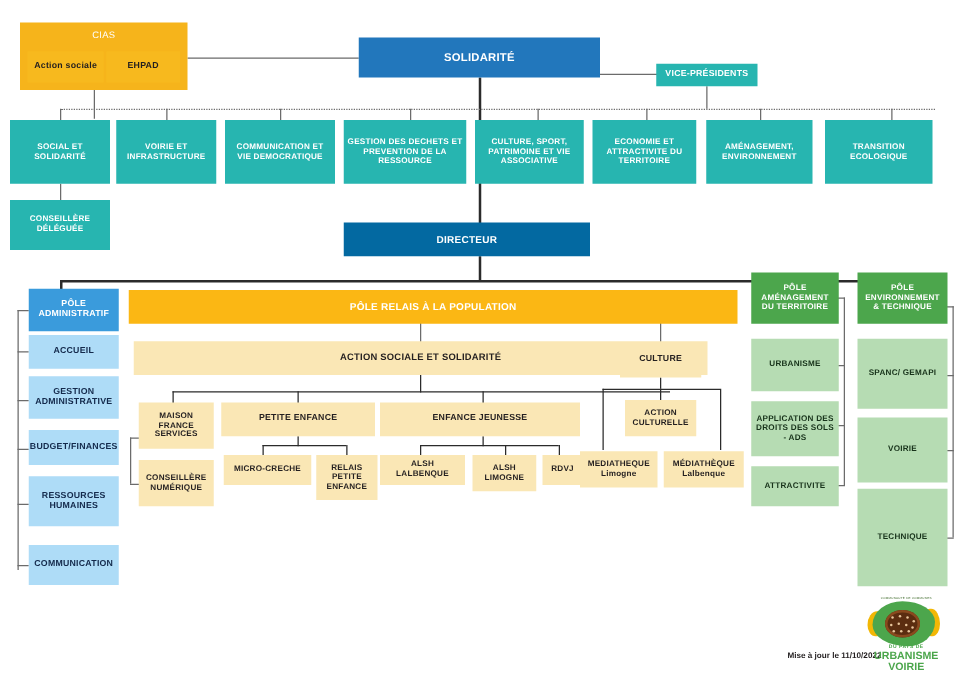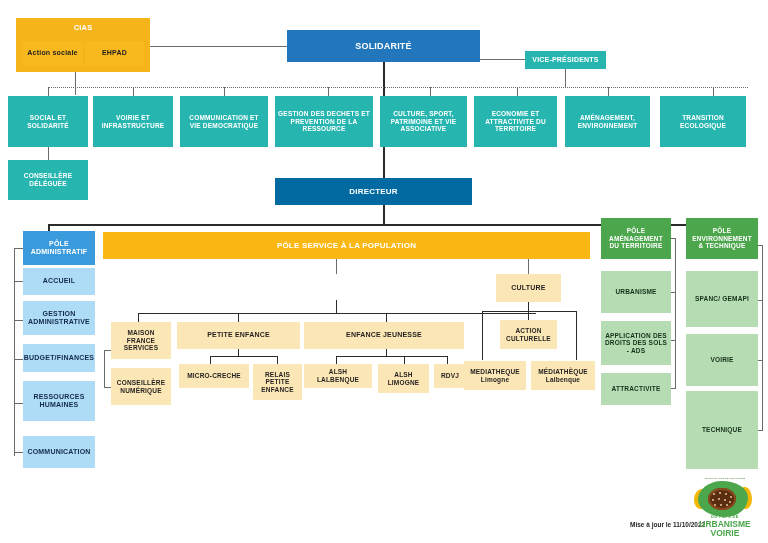--- a/index.html
+++ b/index.html
@@ -18,21 +18,21 @@
     display:flex;
     align-items:center;
     justify-content:center;
     text-align:center;
     line-height:1.18;
     letter-spacing:.2px;
     padding:2px 3px;
   }
 
   
-  .c-orange{background:#F6B41B;color:#ffffff;font-weight:bold;}
+  .c-orange{background:#F6B41B;color:#ffffff;font-weight:normal;}
   .c-orange-sub{background:#F7B91E;color:#231f20;font-weight:bold;}
   .c-orange-head{background:#FBB714;color:#ffffff;font-weight:bold;}
   .c-cream{background:#FAE7B5;color:#231f20;font-weight:bold;}
   .c-teal{background:#27B5B0;color:#ffffff;font-weight:bold;}
   .c-blue{background:#2277BC;color:#ffffff;font-weight:bold;}
   .c-blue-light{background:#AEDCF7;color:#13294B;font-weight:bold;}
   .c-blue-mid{background:#3A9BDC;color:#ffffff;font-weight:bold;}
   .c-pink{background:#0369a1;color:#ffffff;font-weight:bold;}
   .c-green-dark{background:#4CA64C;color:#ffffff;font-weight:bold;}
   .c-green-light{background:#B6DCB3;color:#17321a;font-weight:bold;}
@@ -232,23 +232,26 @@
     <span>BUDGET/FINANCES</span>
   </div>
   <div class="box c-blue-light" style="left:23px;top:381px;width:72px;height:40px;font-size:7px;">
     <span>RESSOURCES HUMAINES</span>
   </div>
   <div class="box c-blue-light" style="left:23px;top:436px;width:72px;height:32px;font-size:7px;">
     <span>COMMUNICATION</span>
   </div>
 
   <div class="box c-orange-head" style="left:103px;top:232px;width:487px;height:27px;font-size:8px;">
-    <span>PÔLE  SERVICE À LA POPULATION</span>
-  </div>
-
+    <span>PÔLE  RELAIS À LA POPULATION</span>
+  </div>
+
+  <div class="box c-cream" style="left:107px;top:273px;width:459px;height:27px;font-size:7.5px;">
+    <span>ACTION SOCIALE ET SOLIDARITÉ</span>
+  </div>
 
   <div class="box c-cream" style="left:111px;top:322px;width:60px;height:37px;font-size:6.5px;">
     <span>MAISON FRANCE SERVICES</span>
   </div>
   <div class="box c-cream" style="left:111px;top:368px;width:60px;height:37px;font-size:6.5px;">
     <span>CONSEILLÈRE NUMÉRIQUE</span>
   </div>
 
   <div class="box c-cream" style="left:177px;top:322px;width:123px;height:27px;font-size:7px;">
     <span>PETITE ENFANCE</span>

